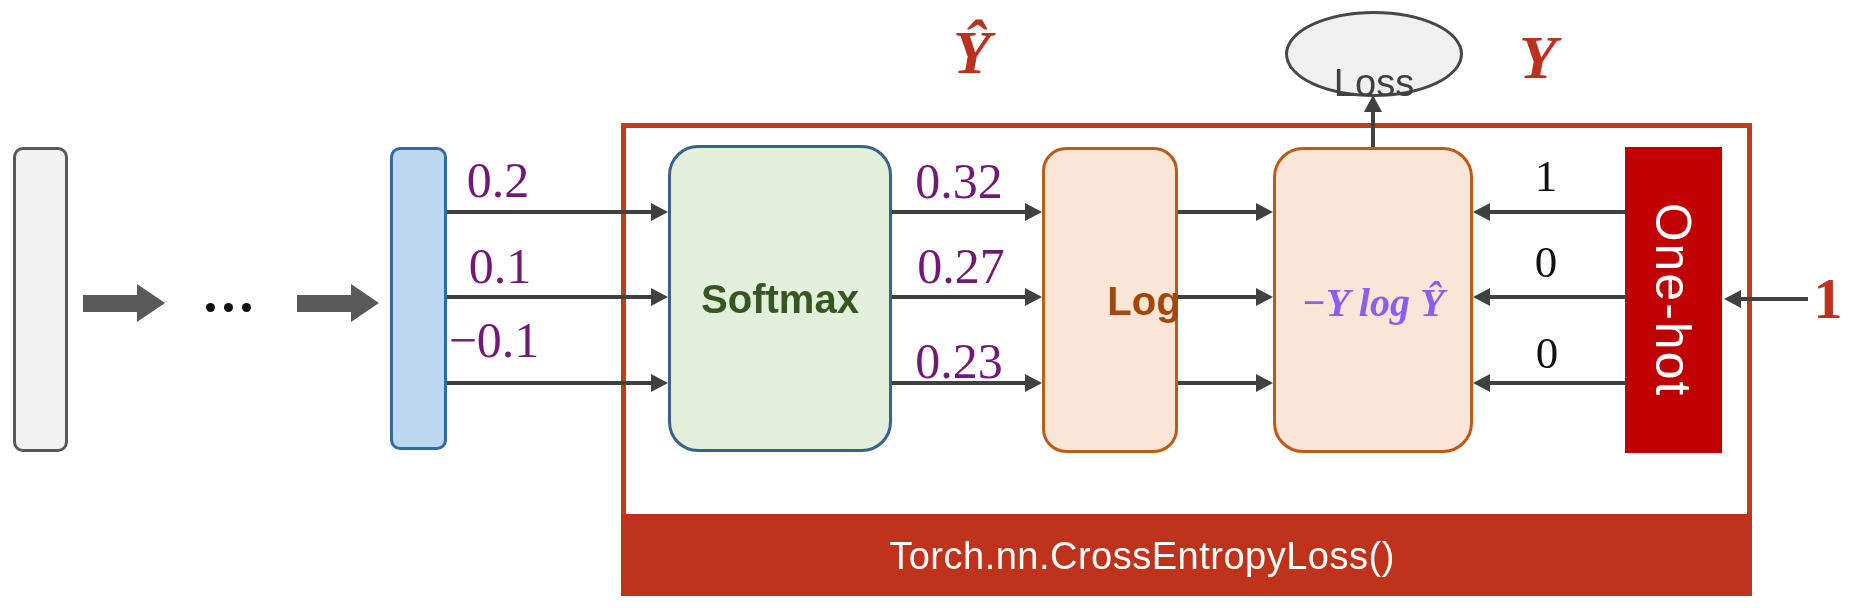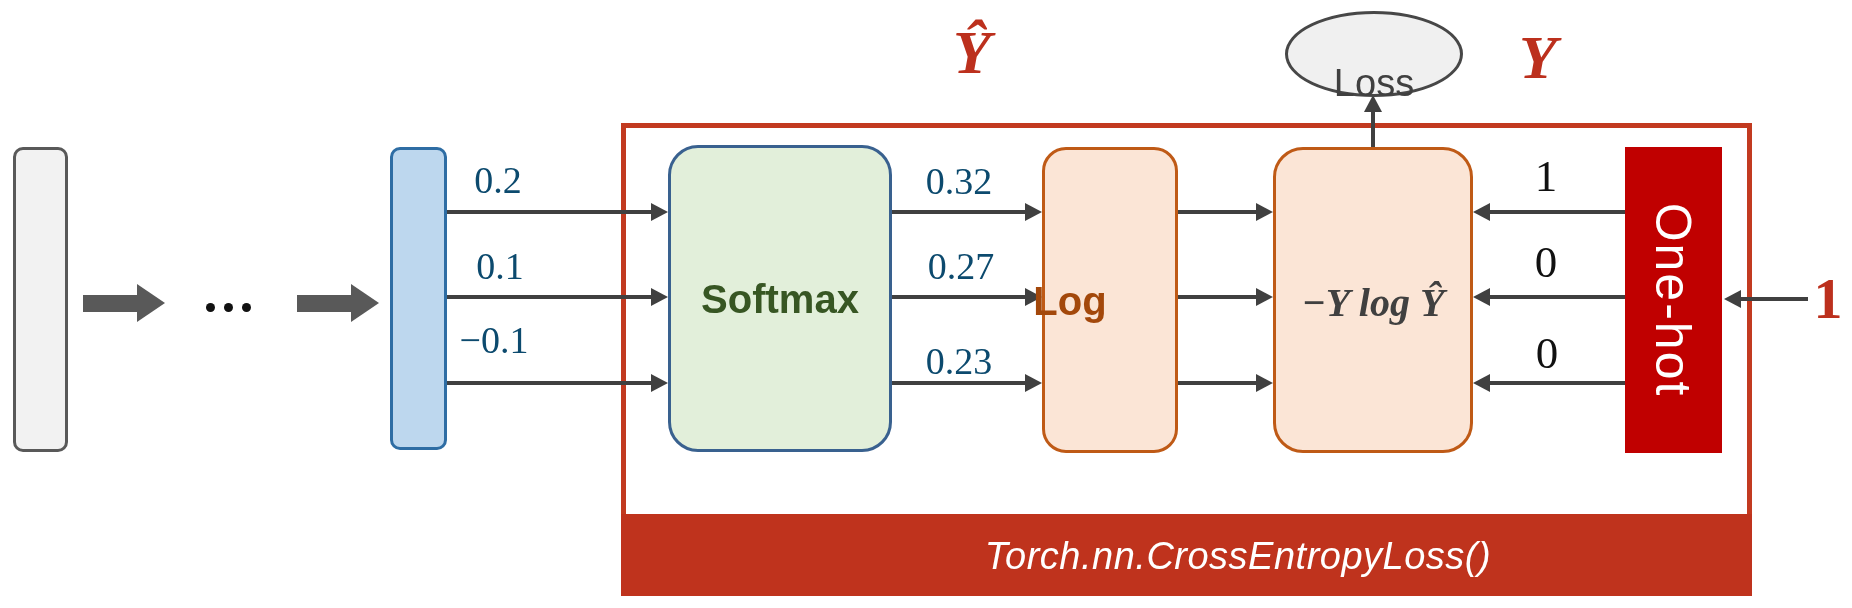--- a/index.html
+++ b/index.html
@@ -42,42 +42,42 @@
   .log-box{left:1042px;top:147px;width:136px;height:306px;background:#fbe5d6;
     border:3px solid #bf5a16;border-radius:24px;box-sizing:border-box;}
   .nll-box{left:1273px;top:147px;width:200px;height:306px;background:#fbe5d6;
     border:3px solid #bf5a16;border-radius:30px;box-sizing:border-box;}
   .onehot-box{left:1625px;top:147px;width:97px;height:306px;background:#c00000;}
   
   .loss-ellipse{left:1285px;top:11px;width:178px;height:86px;background:#f0f0f0;
     border:3px solid #474747;border-radius:50%;box-sizing:border-box;}
   
   .ctr{transform:translate(-50%,-50%);white-space:nowrap;}
-  .num{font-family:"Liberation Serif",serif;font-size:38px;color:#0c4a6e;}
+  .num{font-family:"Liberation Serif",serif;font-size:50px;color:#701a75;}
   .num-sm{font-family:"Liberation Serif",serif;font-size:45px;color:#111111;}
   .softmax-text{font-size:40px;color:#375623;font-weight:600;}
   .log-text{font-size:40px;color:#a3480b;font-weight:600;}
   .nll-text{font-family:"Liberation Serif",serif;font-style:italic;font-weight:bold;
-    font-size:40px;color:#404040;}
+    font-size:40px;color:#8b5cf6;}
   .loss-text{font-size:38px;color:#404040;}
   .onehot-text{color:#ffffff;font-size:50px;letter-spacing:2px;
     transform:translate(-50%,-50%) rotate(90deg);white-space:nowrap;}
   .red-math{font-family:"Liberation Serif",serif;font-style:italic;font-weight:bold;
     font-size:62px;color:#bc301d;}
   .red-one{font-family:"Liberation Serif",serif;font-weight:bold;
     font-size:58px;color:#bc301d;}
 </style>
 </head>
 <body>
 
 <div class="stage">
 
   <div class="abs frame"></div>
   <div class="abs footer-bar"></div>
-  <div class="abs ctr footer-text" style="left:1238px;top:556px;font-style:italic;">Torch.nn.CrossEntropyLoss()</div>
+  <div class="abs ctr footer-text" style="left:1142px;top:556px;">Torch.nn.CrossEntropyLoss()</div>
 
   <div class="abs gray-bar"></div>
 
   <div>
     <span class="blk-body" style="left:83px;width:56px;"></span>
     <span class="blk-head" style="left:137px;"></span>
   </div>
 
   <div>
     <span class="dot" style="left:206px;"></span>
@@ -109,21 +109,21 @@
   <div class="ah-r" style="left:1025px;top:203px;"></div>
   <div class="hline" style="left:892px;top:295px;width:136px;"></div>
   <div class="ah-r" style="left:1025px;top:288px;"></div>
   <div class="hline" style="left:892px;top:381px;width:136px;"></div>
   <div class="ah-r" style="left:1025px;top:374px;"></div>
   <div class="abs ctr num" style="left:959px;top:181px;">0.32</div>
   <div class="abs ctr num" style="left:961px;top:266px;">0.27</div>
   <div class="abs ctr num" style="left:959px;top:361px;">0.23</div>
 
   <div class="abs log-box"></div>
-  <div class="abs ctr log-text" style="left:1070px;top:301px;">Log</div>
+  <div class="abs ctr log-text" style="left:1144px;top:301px;">Log</div>
 
   <div class="hline" style="left:1178px;top:210px;width:81px;"></div>
   <div class="ah-r" style="left:1256px;top:203px;"></div>
   <div class="hline" style="left:1178px;top:295px;width:81px;"></div>
   <div class="ah-r" style="left:1256px;top:288px;"></div>
   <div class="hline" style="left:1178px;top:381px;width:81px;"></div>
   <div class="ah-r" style="left:1256px;top:374px;"></div>
 
   <div class="abs nll-box"></div>
   <div class="abs ctr nll-text" style="left:1373px;top:302px;">−Y log Ŷ</div>

